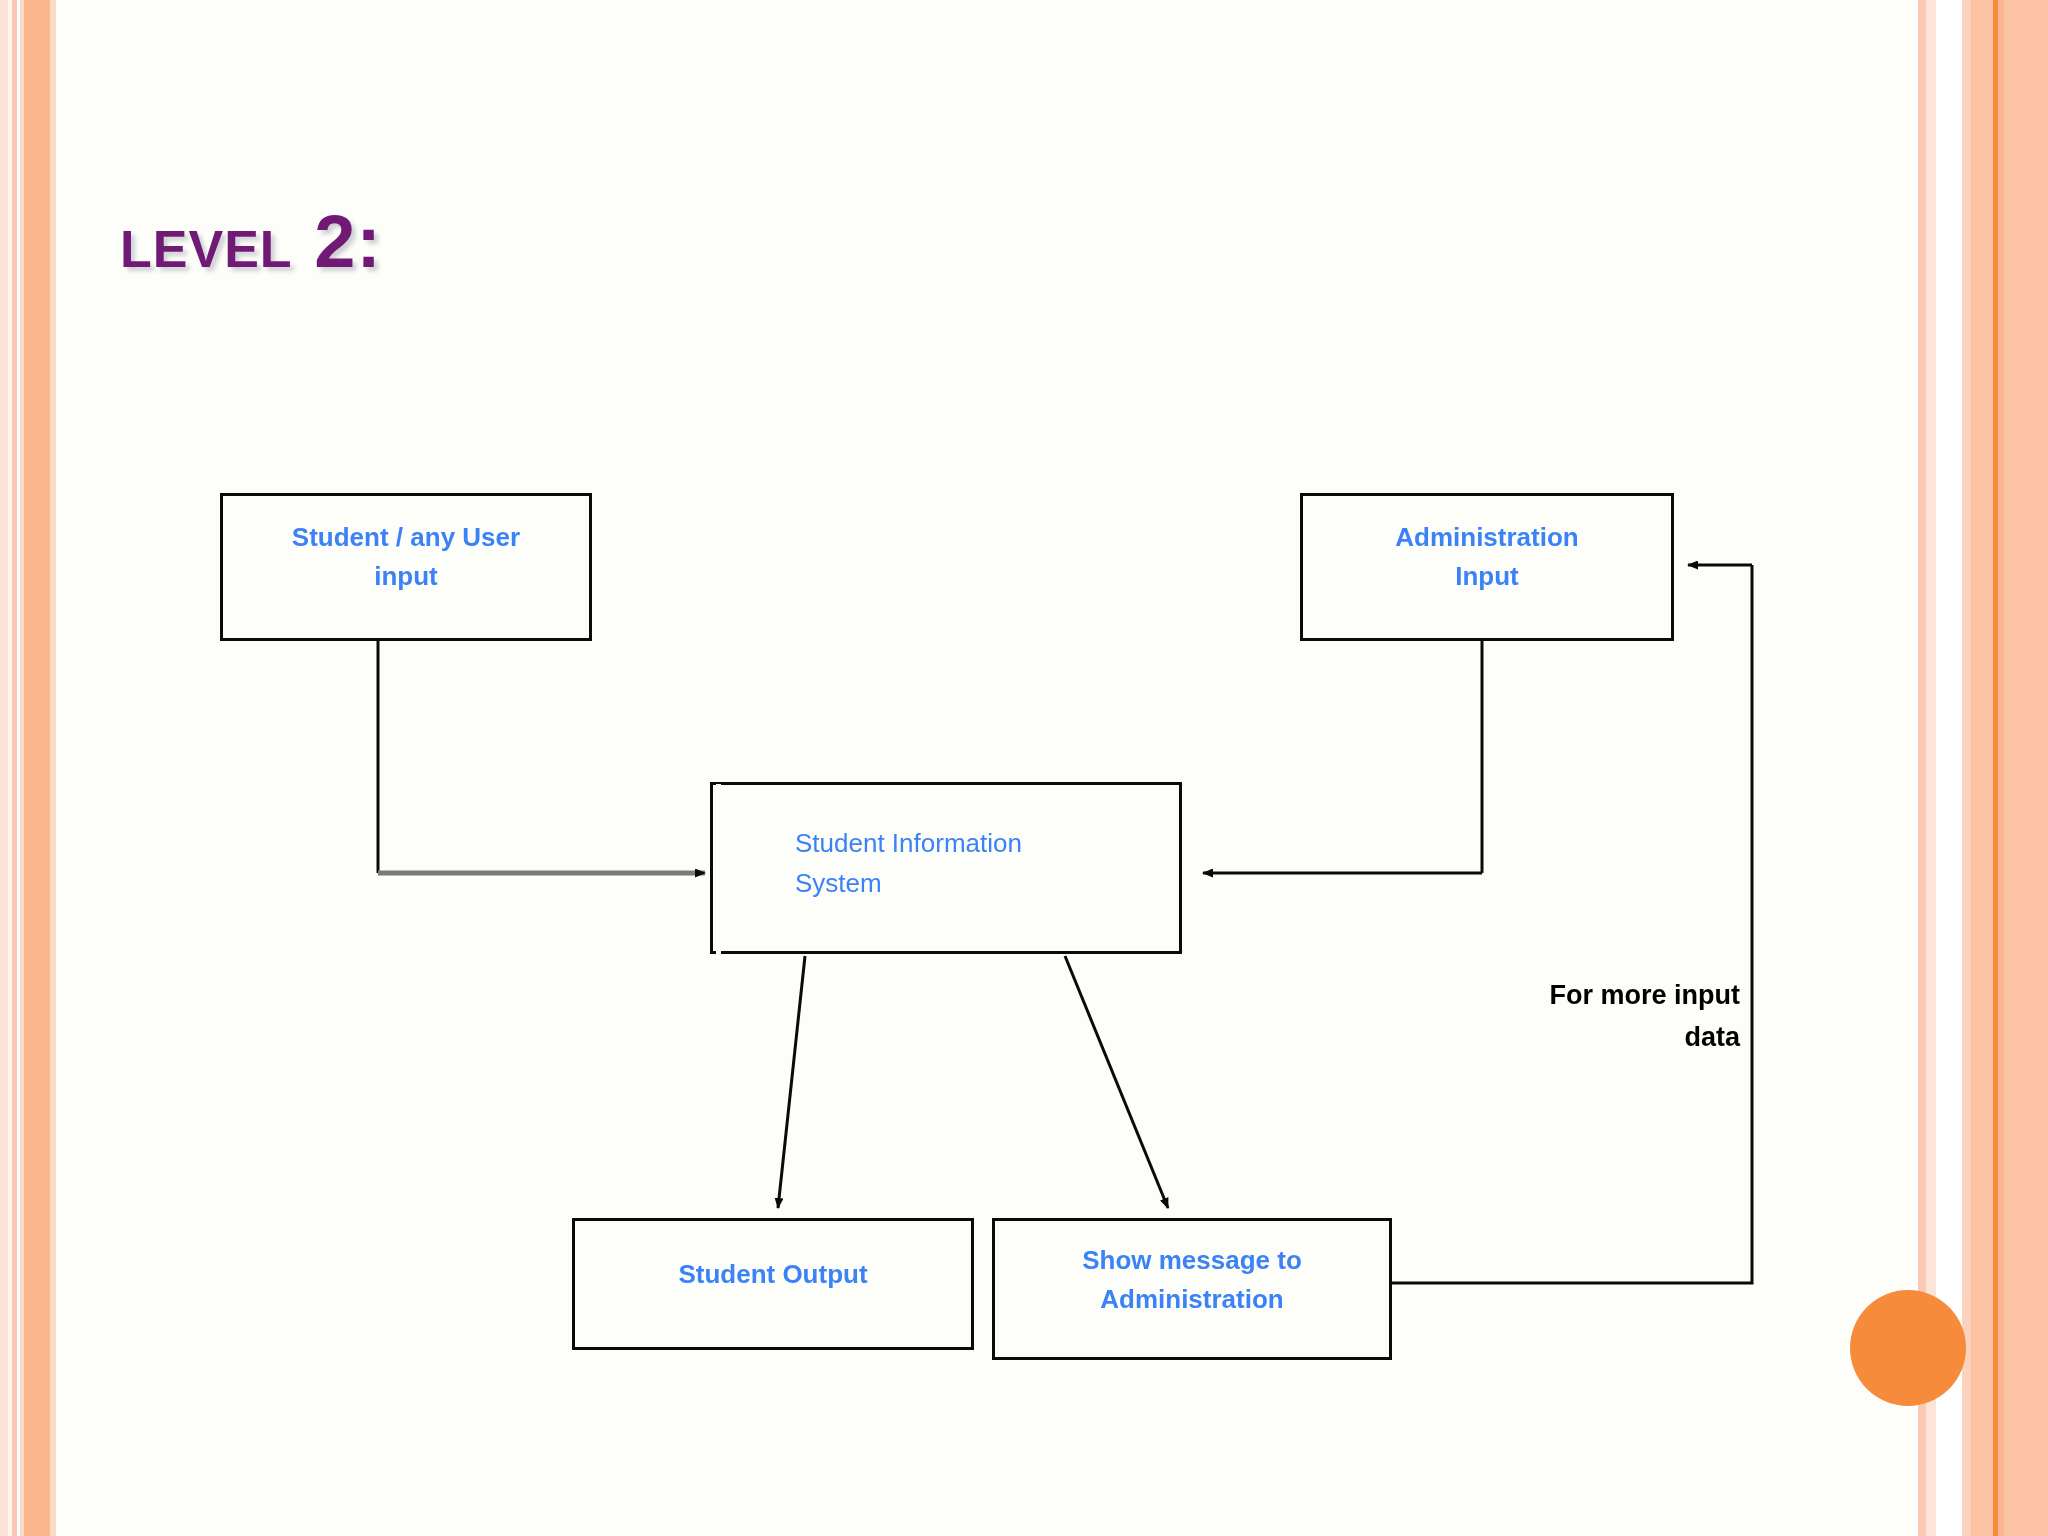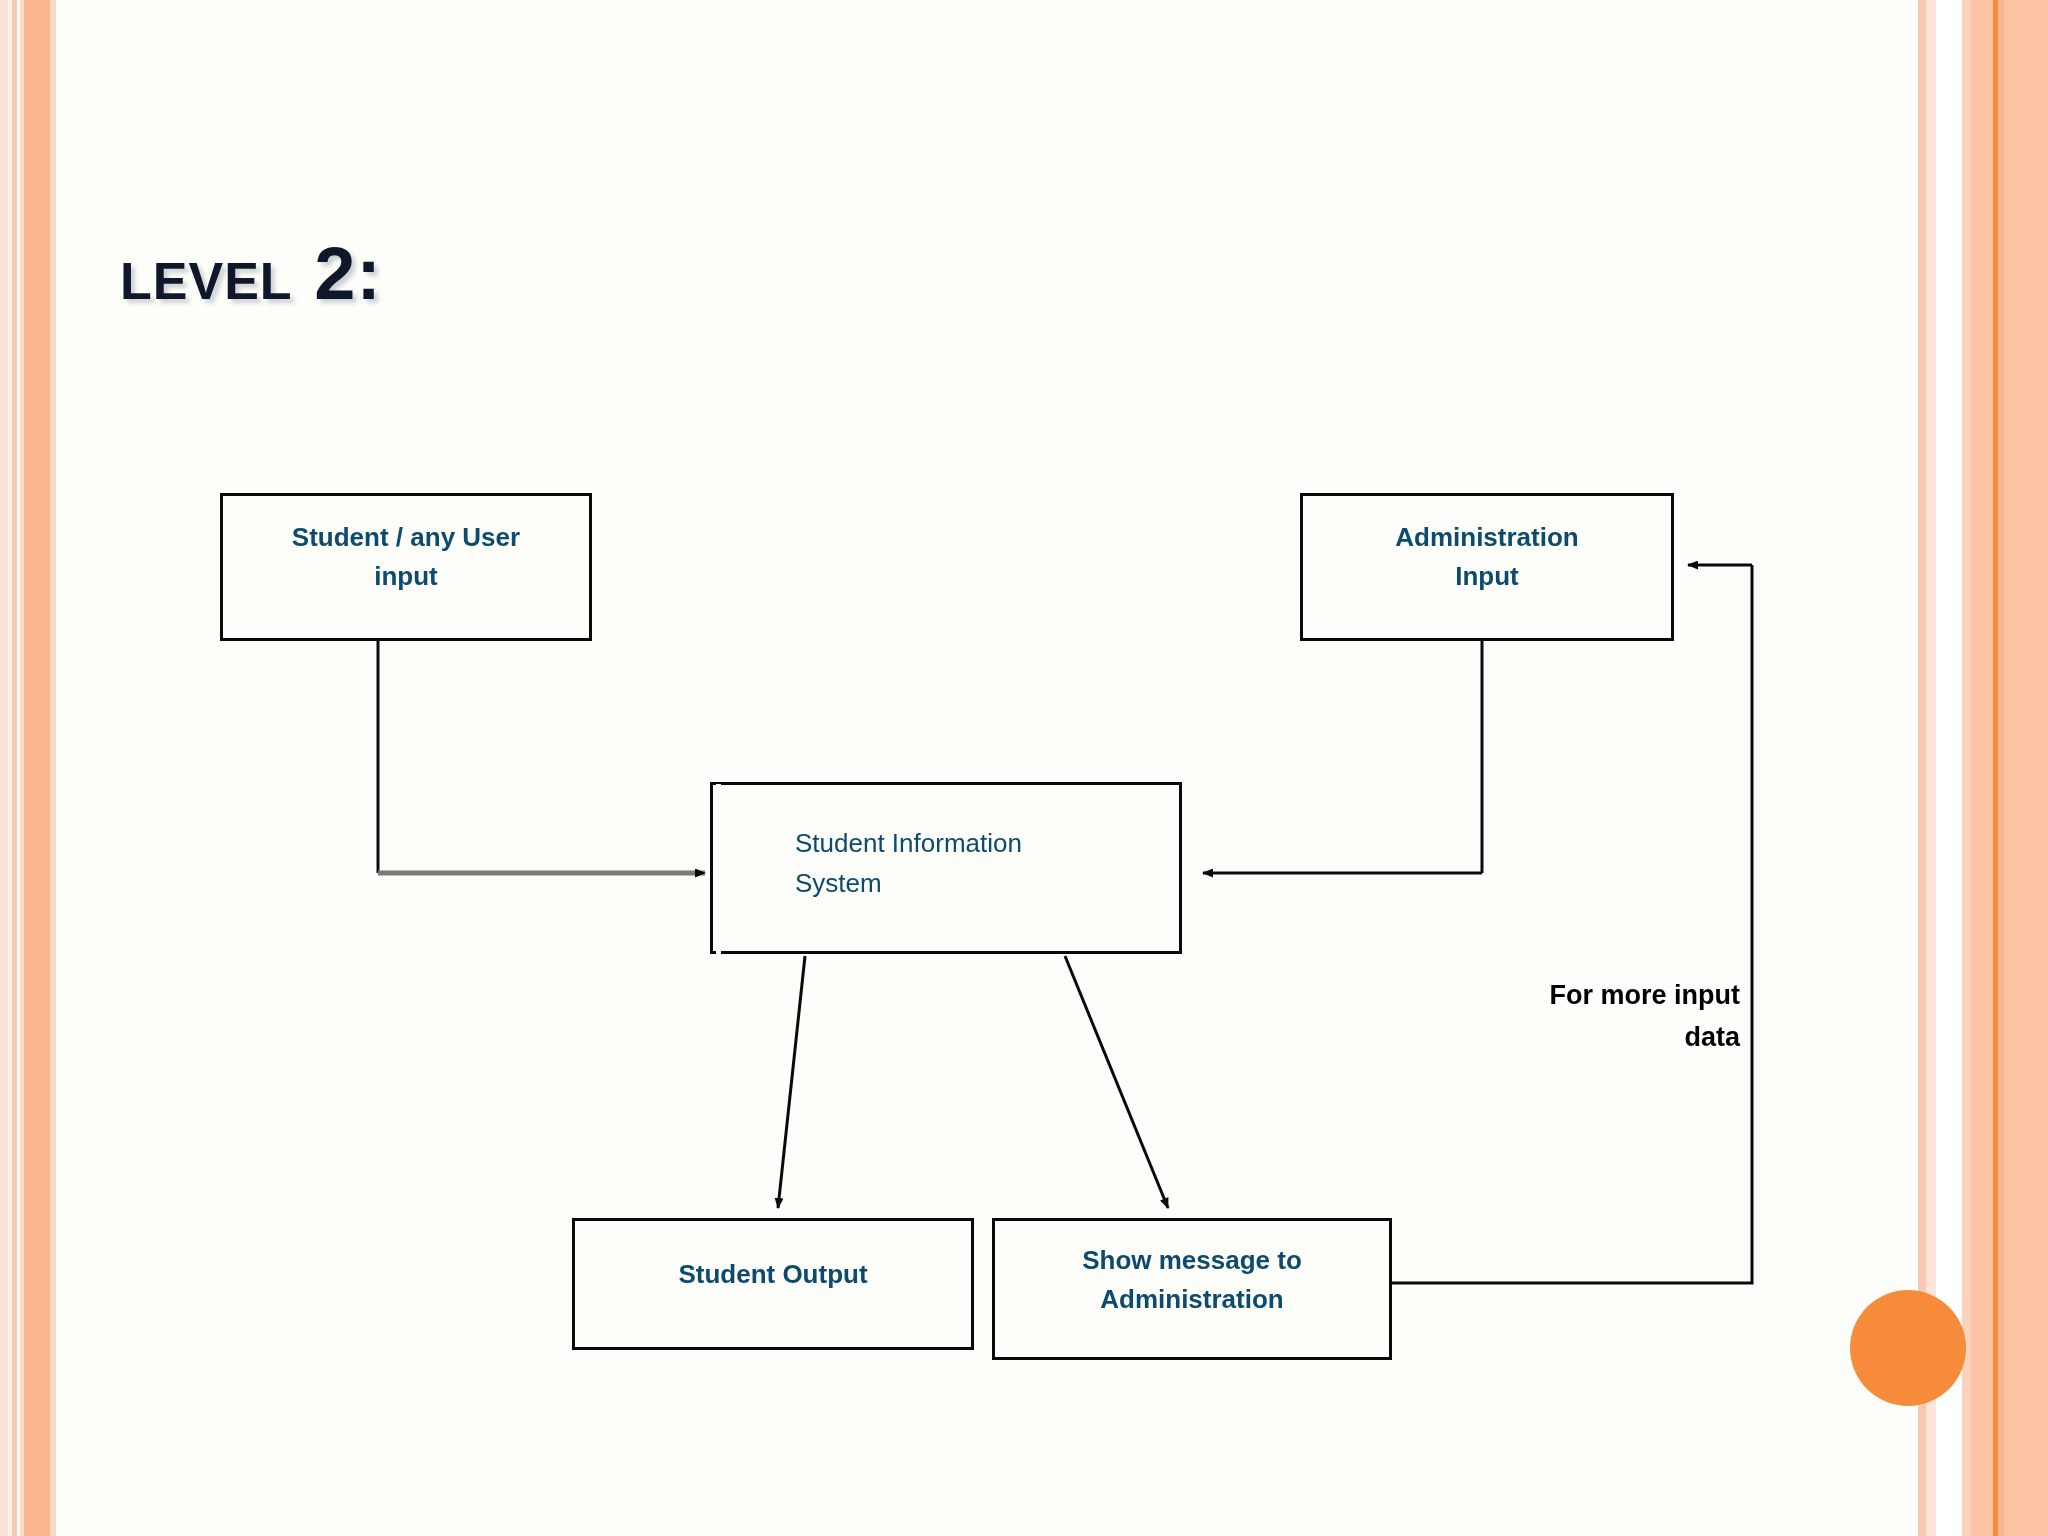--- a/index.html
+++ b/index.html
@@ -52,39 +52,38 @@
     height: 116px;
     border-radius: 50%;
     background: #F68B3C;
   }
 
   
   .title {
     position: absolute;
     left: 120px;
     top: 205px;
-    color: #0f172a;
+    color: #701a75;
     font-weight: bold;
     font-size: 74px;
     line-height: 1;
     letter-spacing: 1px;
     font-variant: small-caps;
     text-transform: lowercase;
     text-shadow: 4px 4px 4px rgba(120,125,140,0.35);
     white-space: nowrap;
-    margin-top: 32px;
   }
 
   
   .box {
     position: absolute;
     box-sizing: border-box;
     border: 3px solid #0A0A0A;
     background: transparent;
-    color: #0c4a6e;
+    color: #3b82f6;
     font-size: 26px;
     line-height: 1.5;
     display: flex;
     align-items: flex-start;
     justify-content: center;
     text-align: center;
     font-weight: bold;
     white-space: pre-line;
   }
   .box > span { display: block; }

